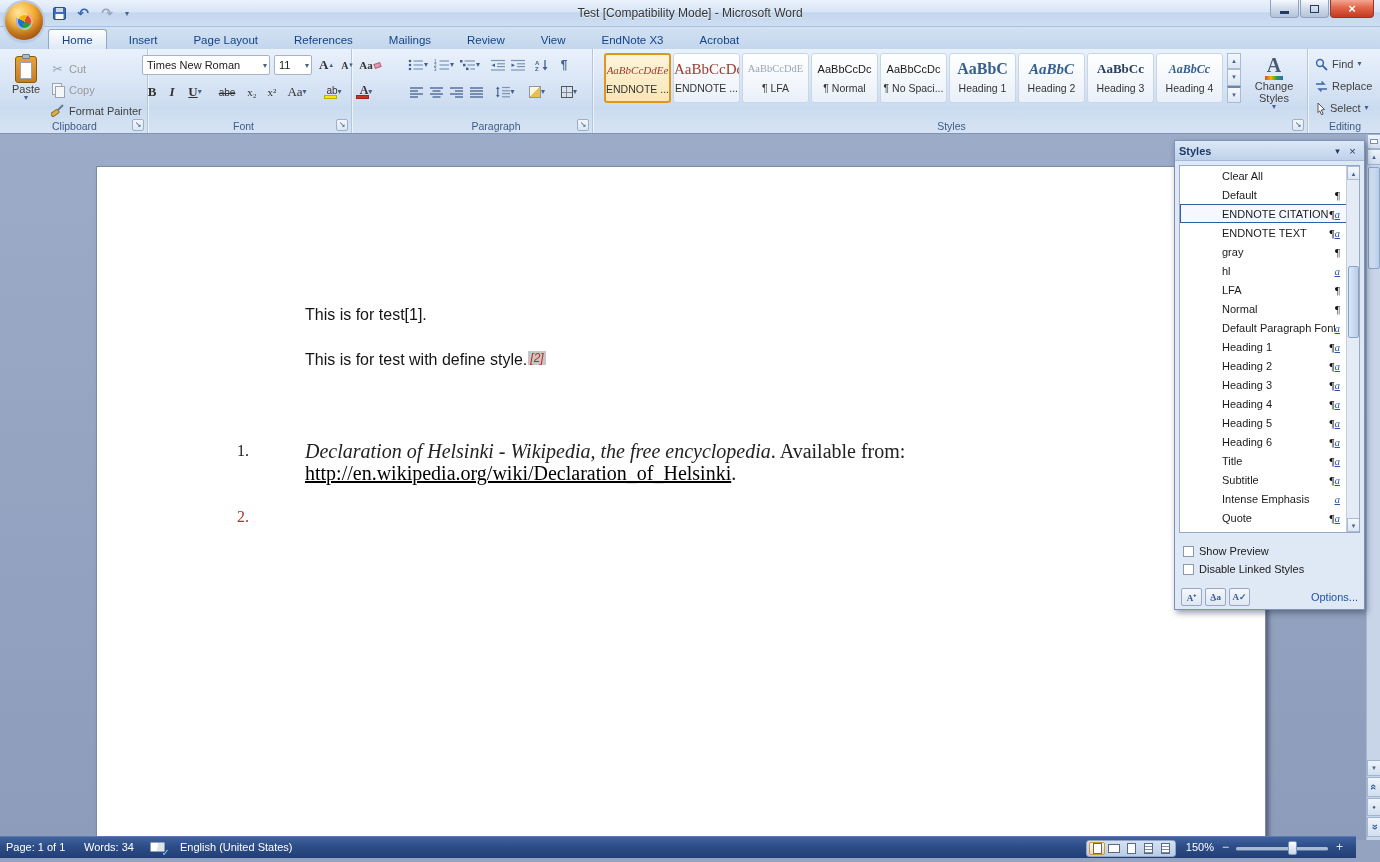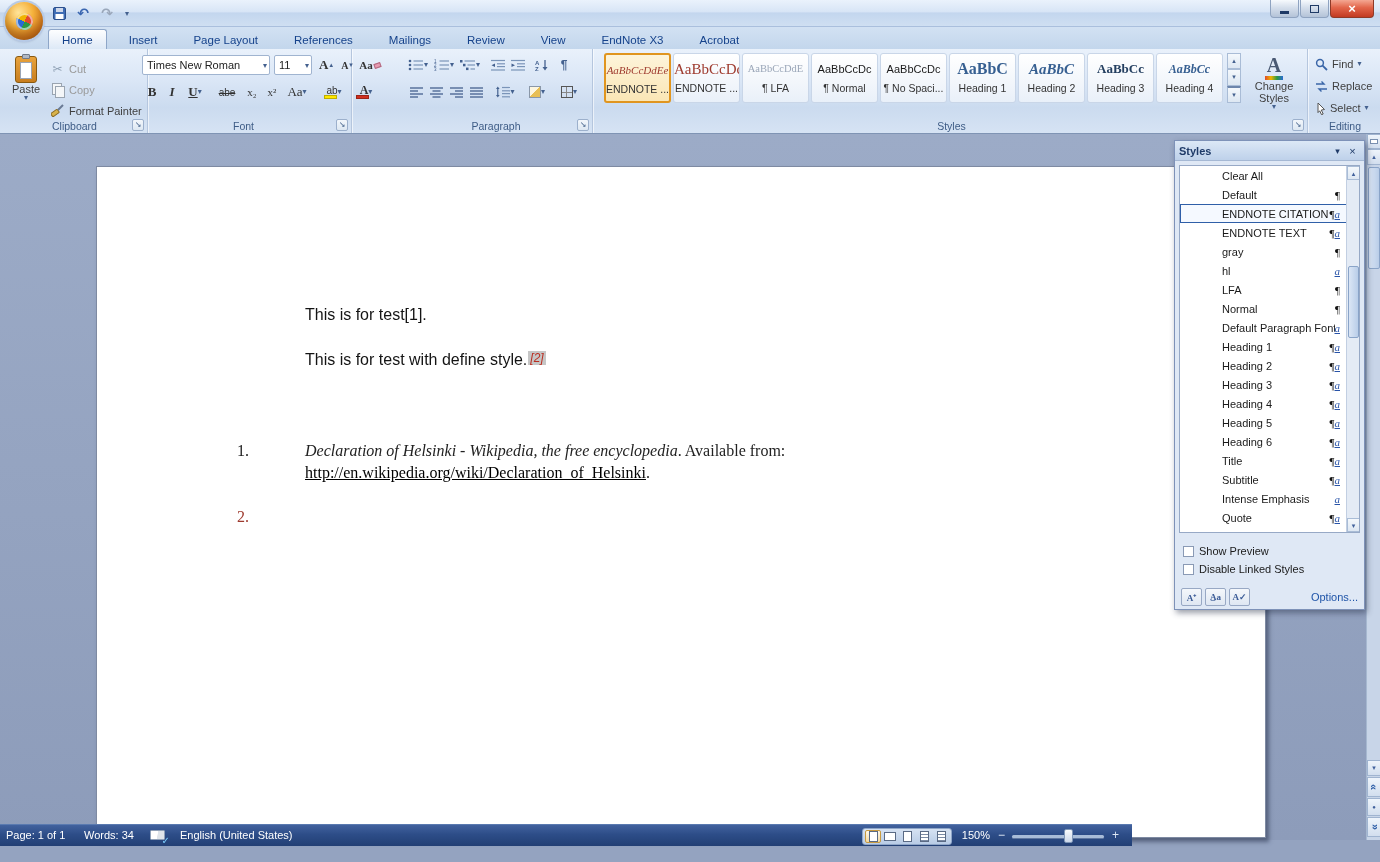--- a/index.html
+++ b/index.html
@@ -90,21 +90,21 @@
 .picon{display:inline-flex;align-items:center;justify-content:center;}
 
 
 .docarea{position:absolute;top:134px;left:0;width:1380px;height:706px;background:linear-gradient(#9cabc7,#8d9cba);}
 .page{position:absolute;left:96px;top:32px;width:1170px;height:672px;background:#fff;border:1px solid #7e8aa2;
   box-shadow:3px 4px 4px rgba(30,40,65,.5);}
 .p{position:absolute;font-size:16px;color:#141414;white-space:nowrap;}
 .sans{font-family:"Liberation Sans","DejaVu Sans",sans-serif;}
 .serif{font-family:"Liberation Serif","DejaVu Serif",serif;}
 .refnum{position:absolute;font-size:16px;line-height:22px;}
-.refbody{position:absolute;font-size:16px;line-height:22px;width:640px;}
+.refbody{position:absolute;font-size:20px;line-height:22px;width:640px;}
 .citation{font-size:12px;font-style:italic;background:#c6c6c6;padding:0 2px;vertical-align:3px;margin-left:1px;}
 .doclink{text-decoration:underline;cursor:pointer;}
 
 
 .vscroll{position:absolute;right:0;top:0;width:14px;height:706px;background:#c8d5e8;border-left:1px solid #a6b8d0;}
 .vsb{position:absolute;left:0;width:14px;border:1px solid #a0b4d0;background:linear-gradient(#eef4fb,#d2deee);
   font-size:7px;color:#41619c;text-align:center;display:flex;align-items:center;justify-content:center;}
 .vthumb{position:absolute;left:1px;width:12px;border:1px solid #8aa4c8;border-radius:2px;
   background:linear-gradient(90deg,#dbe6f5,#b9cde8);}
 .rulic{width:8px;height:5px;background:#fff;border:1px solid #7a90b0;}
@@ -129,21 +129,21 @@
   border:1px solid #a9bcd6;background:linear-gradient(#f4f8fc,#dde7f2);}
 .sp-thumb{position:absolute;left:1px;top:100px;width:11px;height:72px;border:1px solid #8aa4c8;border-radius:2px;background:linear-gradient(90deg,#dbe6f5,#b9cde8);}
 .sp-check{position:absolute;left:8px;display:flex;align-items:center;gap:5px;font-size:11px;color:#1a1a1a;}
 .cbox{width:11px;height:11px;background:#fff;border:1px solid #8a9ab5;}
 .sp-foot{position:absolute;top:446px;left:6px;right:6px;height:20px;display:flex;align-items:center;gap:3px;}
 .sp-fbtn{width:21px;height:18px;border:1px solid #98a8c4;border-radius:2px;background:linear-gradient(#f4f7fb,#dfe7f2);
   display:inline-flex;align-items:center;justify-content:center;font-size:9px;color:#3a5a96;font-family:"Liberation Serif",serif;font-weight:bold;}
 .sp-options{margin-left:auto;font-size:11px;color:#1f54a8;}
 
 
-.statusbar{position:absolute;bottom:16px;left:0;width:1132px;height:22px;
+.statusbar{position:absolute;bottom:4px;left:0;width:1356px;height:22px;
   background:linear-gradient(#42629e,#2d4d88 45%,#223f74);border-top:1px solid #5a7ab0;color:#fff;}
 .st-item{position:absolute;top:4px;font-size:11px;color:#fff;white-space:nowrap;}
 .st-proof{position:absolute;top:4px;width:18px;height:14px;}
 .bookic{position:absolute;left:0;top:1px;width:15px;height:10px;background:linear-gradient(100deg,#fff 48%,#dfe4ea 52%);border:1px solid #8fa0b8;border-radius:1px;}
 .bookchk{position:absolute;right:-2px;bottom:-3px;color:#7fd0ff;font-size:10px;font-weight:bold;}
 .views{position:absolute;top:3px;right:180px;height:17px;background:linear-gradient(#d6e2f2,#b9cce6);
   border:1px solid #8fa6c8;border-radius:3px;display:flex;align-items:center;padding:0 2px;gap:1px;}
 .vbtn{width:16px;height:13px;display:flex;align-items:center;justify-content:center;border-radius:2px;border:1px solid transparent;}
 .vbtn.sel{background:linear-gradient(#fff8e8,#f3d9a0);border-color:#c89a40;}
 .vic{width:9px;height:11px;background:#fff;border:1px solid #5a6a84;}
@@ -169,20 +169,21 @@
           <svg width="13" height="13" viewBox="0 0 13 13">
             <rect x="0.5" y="0.5" width="12" height="12" rx="1.5" fill="#3f6db5" stroke="#2c4f8c"></rect>
             <rect x="3" y="1" width="7" height="4" fill="#cfd8ea"></rect>
             <rect x="2.5" y="7" width="8" height="5" fill="#ffffff"></rect>
           </svg>
         </span>
     <span class="qbtn glyph" style="color:#3a66b0">↶</span>
     <span class="qbtn glyph" style="color:#9aa7ba">↷</span>
     <span class="qbtn sm" style="color:#44618f;font-size:8px">▾</span>
   </div>
+  <div class="wtitle">Test [Compatibility Mode] - Microsoft Word</div>
   <div class="winbtns">
     <span class="winbtn">
           <span class="min-glyph"></span>
         </span>
     <span class="winbtn">
           <span class="restore-glyph"></span>
         </span>
     <span class="winbtn close">
           <span>×</span>
         </span>

